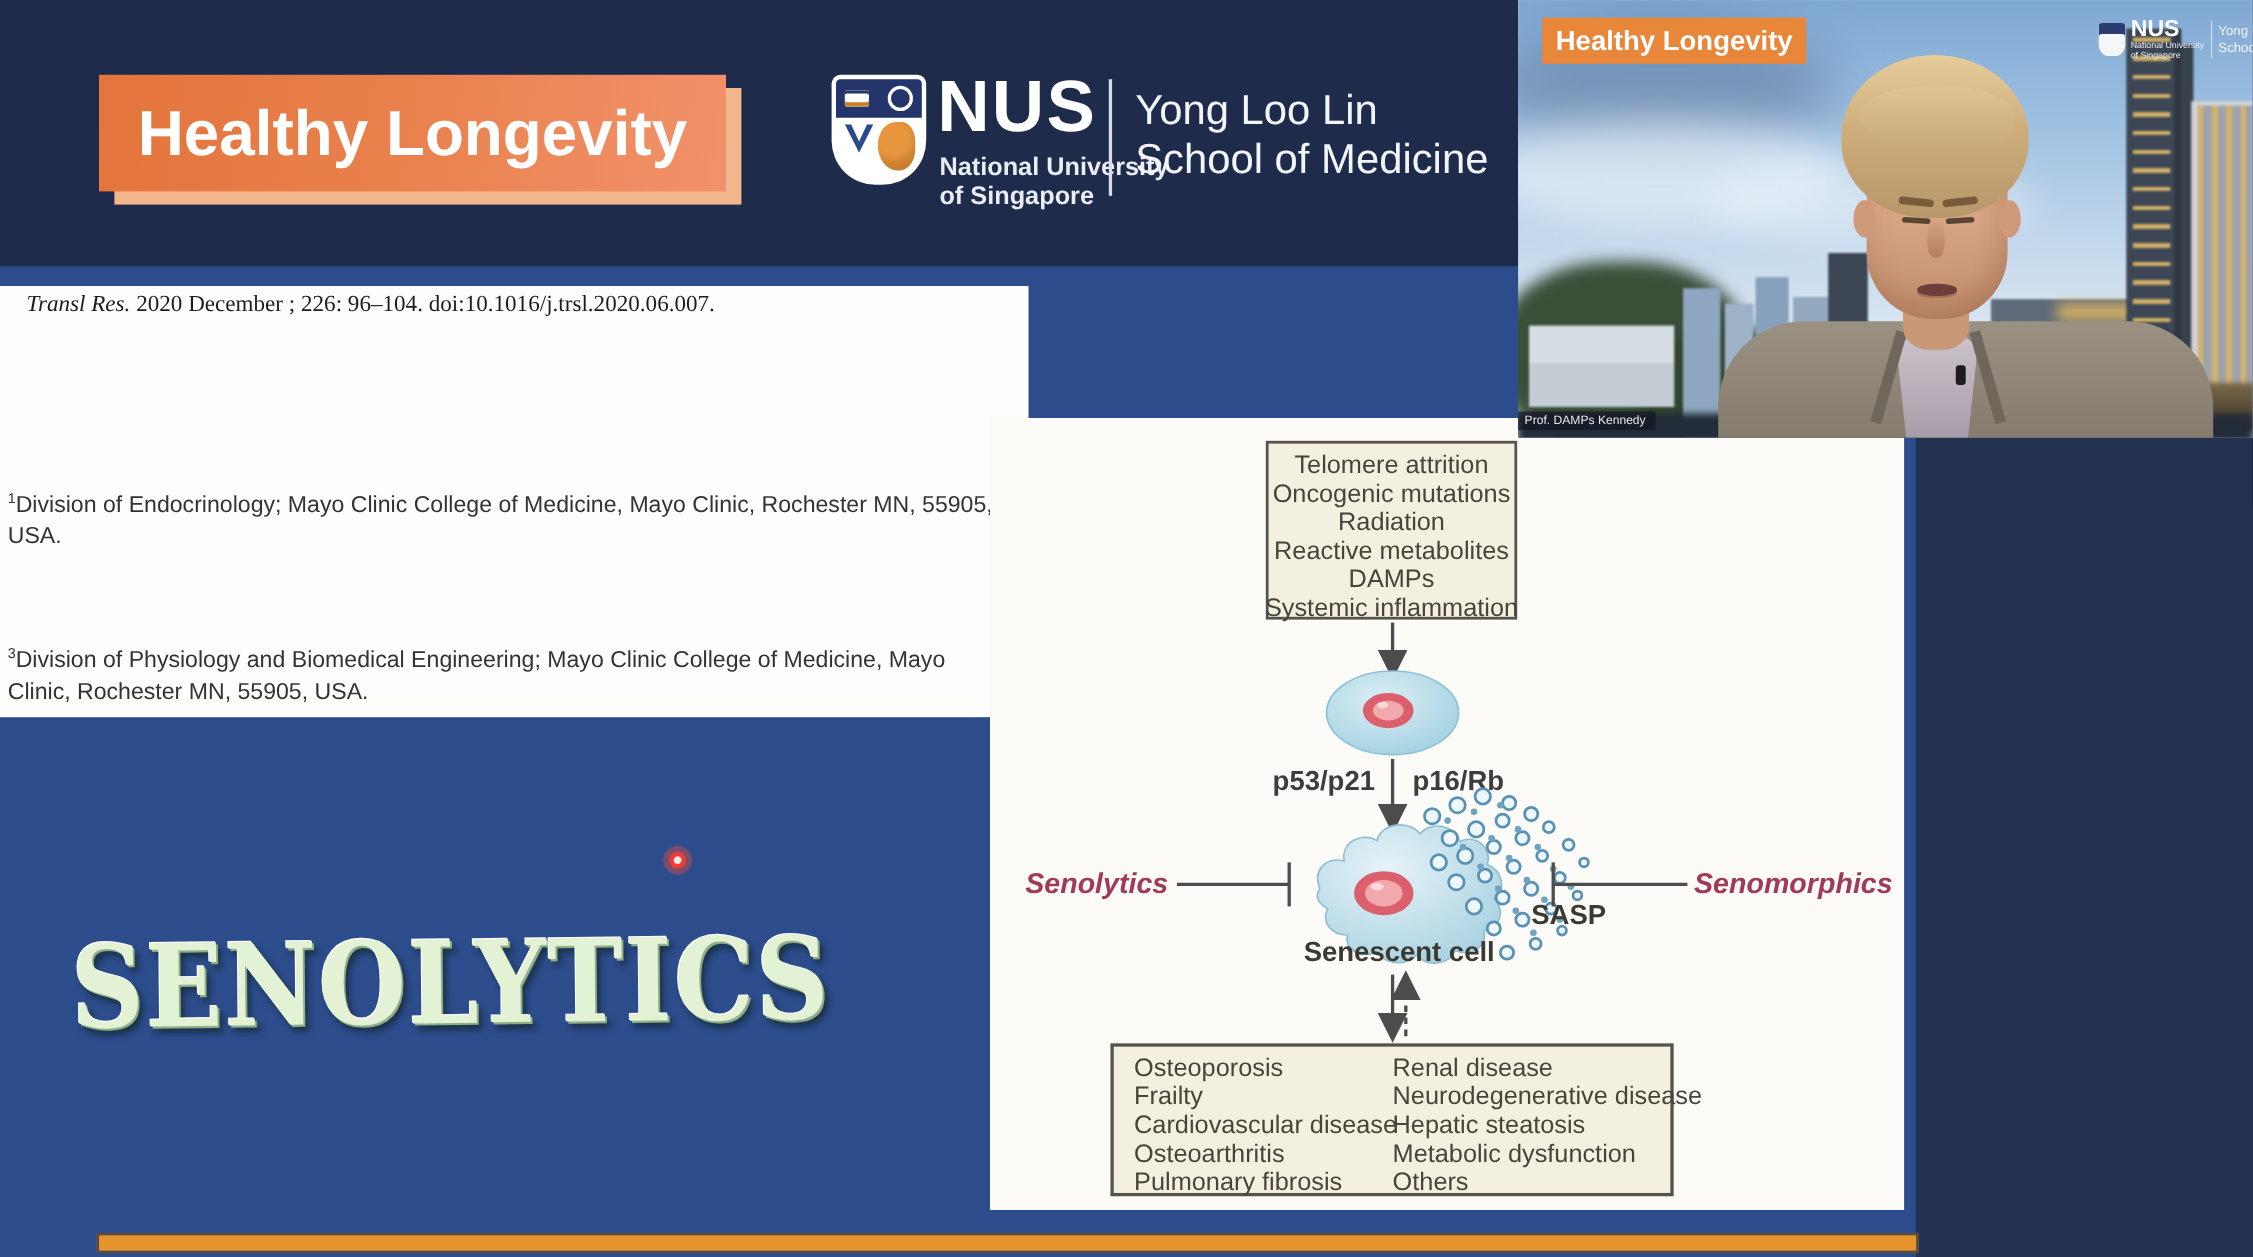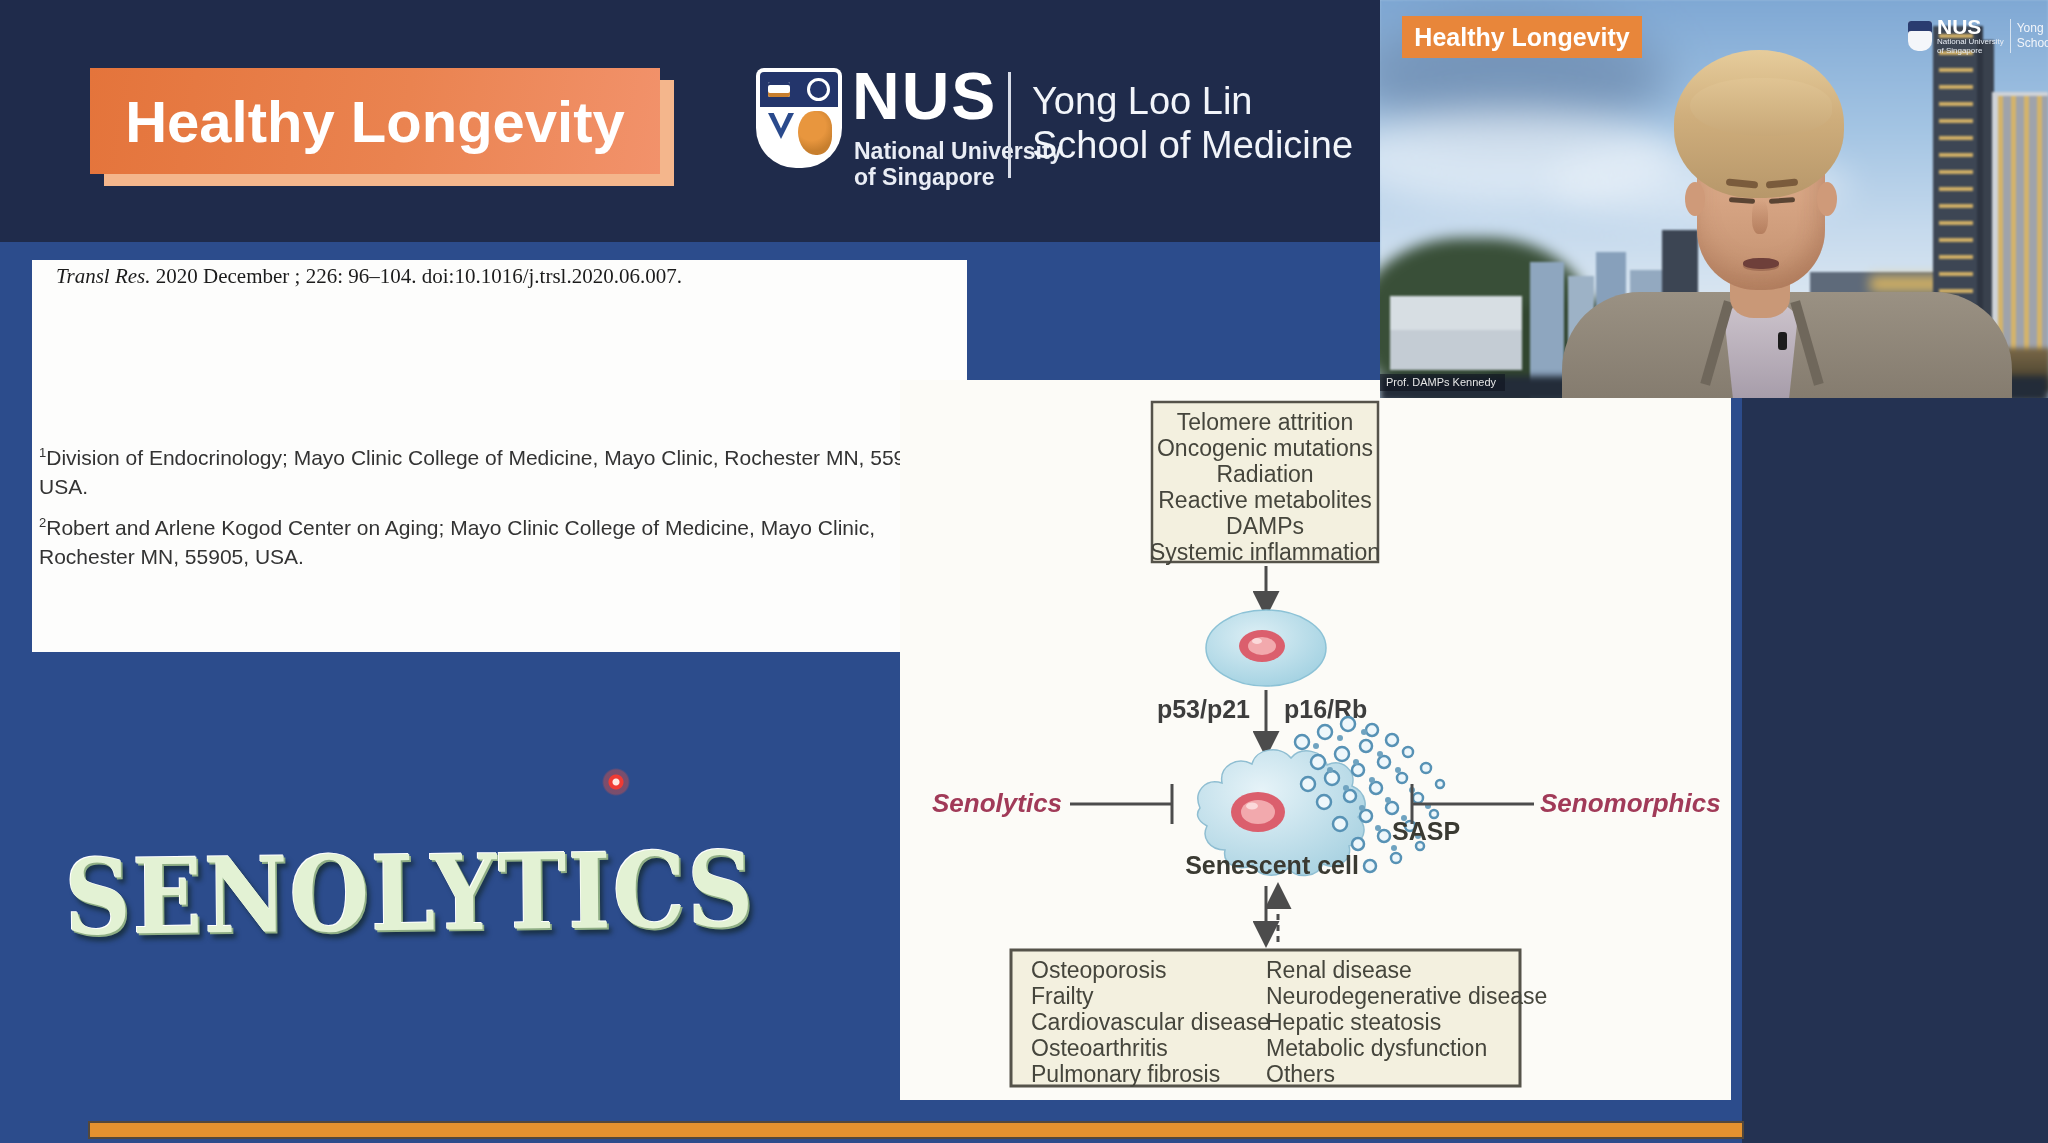--- a/index.html
+++ b/index.html
@@ -35,21 +35,21 @@
   .nus-abbr{left:852px;top:58px;color:#fff;font-size:66px;font-weight:700;letter-spacing:2px;}
   .nus-sub{color:#e9edf5;font-size:23px;font-weight:600;}
   #nus-sub1{left:854px;top:138px;}
   #nus-sub2{left:854px;top:164px;}
   #nus-divider{left:1008px;top:72px;width:3px;height:106px;background:#d8dde8;}
   .school-line{color:#f2f5fa;font-size:38px;font-weight:500;}
   #school1{left:1032px;top:80px;}
   #school2{left:1032px;top:124px;}
 
   
-  #paper{left:0;top:260px;width:935px;height:392px;background:#fdfdfc;color:#111;margin-left:32px;}
+  #paper{left:0;top:260px;width:935px;height:392px;background:#fdfdfc;color:#111;}
   #citation{position:absolute;left:24px;top:4px;font-family:"Liberation Serif",serif;
     font-size:21px;color:#1c1c1c;}
   #citation .jrnl{font-style:italic;}
   #paper-title{position:absolute;left:7px;top:80px;font-size:28px;font-weight:700;color:#151515;}
   #paper-authors{position:absolute;left:7px;top:146px;font-size:21px;font-weight:700;color:#1a1a1a;}
   #paper-authors sup{font-size:13px;}
   .affil{position:absolute;left:7px;font-size:21px;color:#333;line-height:29px;width:920px;}
   .affil sup{font-size:13px;}
   #affil-1{top:178px;} #affil-2{top:248px;} #affil-3{top:319px;}
 
@@ -188,23 +188,23 @@
   <div class="abs school-line" id="school2">School of Medicine</div>
 
   <div class="abs" id="paper">
     <div id="citation">
       <span class="jrnl">Transl Res.</span><span> 2020 December ; 226: 96–104. doi:10.1016/j.trsl.2020.06.007.</span>
     </div>
     <div class="affil" id="affil-1">
       <sup>1</sup><span>Division of Endocrinology; Mayo Clinic College of Medicine, Mayo Clinic, Rochester MN, 55905,</span><br>
       <span>USA.</span>
     </div>
-    <div class="affil" id="affil-2">
-      <sup>2</sup><span>Robert and Arlene Kogod Center on Aging; Mayo Clinic College of Medicine, Mayo Clinic,</span><br>
-      <span>Rochester MN, 55905, USA.</span>
+    <div class="affil" id="affil-3">
+      <sup>3</sup><span>Division of Physiology and Biomedical Engineering; Mayo Clinic College of Medicine, Mayo</span><br>
+      <span>Clinic, Rochester MN, 55905, USA.</span>
     </div>
   </div>
 
   <div class="abs" id="panel">
     <svg id="figure-svg" width="831" height="720" viewBox="0 0 831 720">
       <defs>
         <marker id="arr" markerWidth="9" markerHeight="9" refX="7" refY="4.5" orient="auto">
           <path d="M0,0 L9,4.5 L0,9 z" fill="#4c4c4c"></path>
         </marker>
         <radialGradient id="cellGrad" cx="42%" cy="35%" r="75%">

